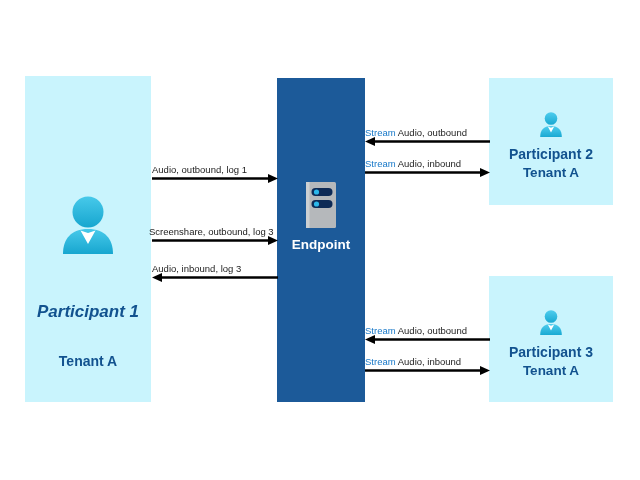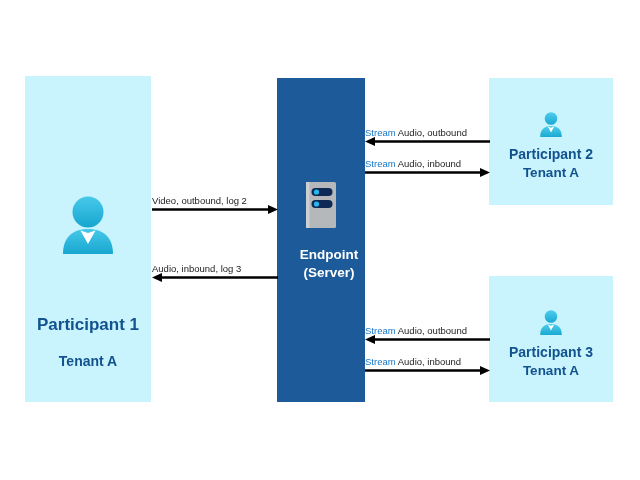--- a/index.html
+++ b/index.html
@@ -61,44 +61,43 @@
   
   .panel-name {
     position: absolute;
     left: 0;
     width: 100%;
     text-align: center;
     color: #12528f;
     font-weight: bold;
     line-height: 1.15;
   }
-  #p1-name { top: 239px; font-size: 17px; }
+  #p1-name { top: 226px; font-size: 17px; font-style: italic; }
   #p1-tenant { top: 277px; font-size: 14px; }
   #p2-name, #p3-name { top: 68px; font-size: 14px; }
   #p2-tenant, #p3-tenant { top: 87px; font-size: 13.5px; }
 
   
   #server-icon {
     position: absolute;
     left: 50%;
     transform: translateX(-50%);
     top: 104px;
     width: 30px;
     height: 46px;
   }
   .endpoint-label {
     position: absolute;
-    left: 8px;
+    left: 0;
     width: 100%;
     text-align: center;
     color: #ffffff;
     font-weight: bold;
     font-size: 13.5px;
     line-height: 1.2;
-    margin-top: 10px;
   }
   #endpoint-line1 { top: 159px; }
   #endpoint-line2 { top: 177px; }
 
   
   .arrow-row {
     position: absolute;
     height: 26px;
   }
   .arrow-label {
@@ -156,21 +155,20 @@
   <div id="panel-endpoint">
     <svg id="server-icon" viewBox="0 0 30 46">
       <rect x="0" y="0" width="30" height="46" rx="1.5" fill="#b5b8bb"></rect>
       <rect x="0" y="0" width="3.5" height="46" fill="#cdd0d2"></rect>
       <rect x="5.5" y="6" width="21" height="8" rx="4" fill="#0d2a56"></rect>
       <circle cx="10.5" cy="10" r="2.6" fill="#2bb7ea"></circle>
       <rect x="5.5" y="18" width="21" height="8" rx="4" fill="#0d2a56"></rect>
       <circle cx="10.5" cy="22" r="2.6" fill="#2bb7ea"></circle>
     </svg>
     <div class="endpoint-label" id="endpoint-line1">Endpoint</div>
-    <div class="endpoint-label" id="endpoint-line2">(Server)</div>
   </div>
 
   <div class="panel" id="panel-p2">
     <svg class="avatar-small" viewBox="0 0 26 25">
       <defs>
         <linearGradient id="gradS2" x1="0" y1="0" x2="0" y2="1">
           <stop offset="0" stop-color="#4fcdee"></stop>
           <stop offset="1" stop-color="#19a9d2"></stop>
         </linearGradient>
       </defs>
@@ -191,32 +189,41 @@
         </linearGradient>
       </defs>
       <circle cx="13" cy="6.5" r="6.3" fill="url(#gradS3)"></circle>
       <path d="M13 14 C5.5 14 2.2 18 2.2 25 L23.8 25 C23.8 18 20.5 14 13 14 Z" fill="url(#gradS3)"></path>
       <path d="M9.8 14.6 L13 20.5 L16.2 14.6 L13 15.8 Z" fill="#ffffff"></path>
     </svg>
     <div class="panel-name" id="p3-name">Participant 3</div>
     <div class="panel-name" id="p3-tenant">Tenant A</div>
   </div>
 
-
-  <div class="arrow-row" id="row-l2">
-    <div class="arrow-label">
-      <span class="kw"></span><span>Video, outbound, log 2</span>
+  <div class="arrow-row" id="row-l1">
+    <div class="arrow-label">
+      <span class="kw"></span><span>Audio, outbound, log 1</span>
     </div>
     <svg class="arrow-svg" viewBox="0 0 126 9" preserveAspectRatio="none">
       <line x1="0" y1="4.5" x2="116" y2="4.5" stroke="#000" stroke-width="2.4"></line>
       <polygon points="116,0 126,4.5 116,9" fill="#000"></polygon>
     </svg>
   </div>
 
 
+  <div class="arrow-row" id="row-l3">
+    <div class="arrow-label">
+      <span class="kw"></span><span>Screenshare, outbound, log  3</span>
+    </div>
+    <svg class="arrow-svg" viewBox="0 0 129 9" preserveAspectRatio="none">
+      <line x1="3" y1="4.5" x2="119" y2="4.5" stroke="#000" stroke-width="2.4"></line>
+      <polygon points="119,0 129,4.5 119,9" fill="#000"></polygon>
+    </svg>
+  </div>
+
   <div class="arrow-row" id="row-l4">
     <div class="arrow-label">
       <span class="kw"></span><span>Audio, inbound, log  3</span>
     </div>
     <svg class="arrow-svg" viewBox="0 0 126 9" preserveAspectRatio="none">
       <line x1="10" y1="4.5" x2="126" y2="4.5" stroke="#000" stroke-width="2.4"></line>
       <polygon points="10,0 0,4.5 10,9" fill="#000"></polygon>
     </svg>
   </div>
 

